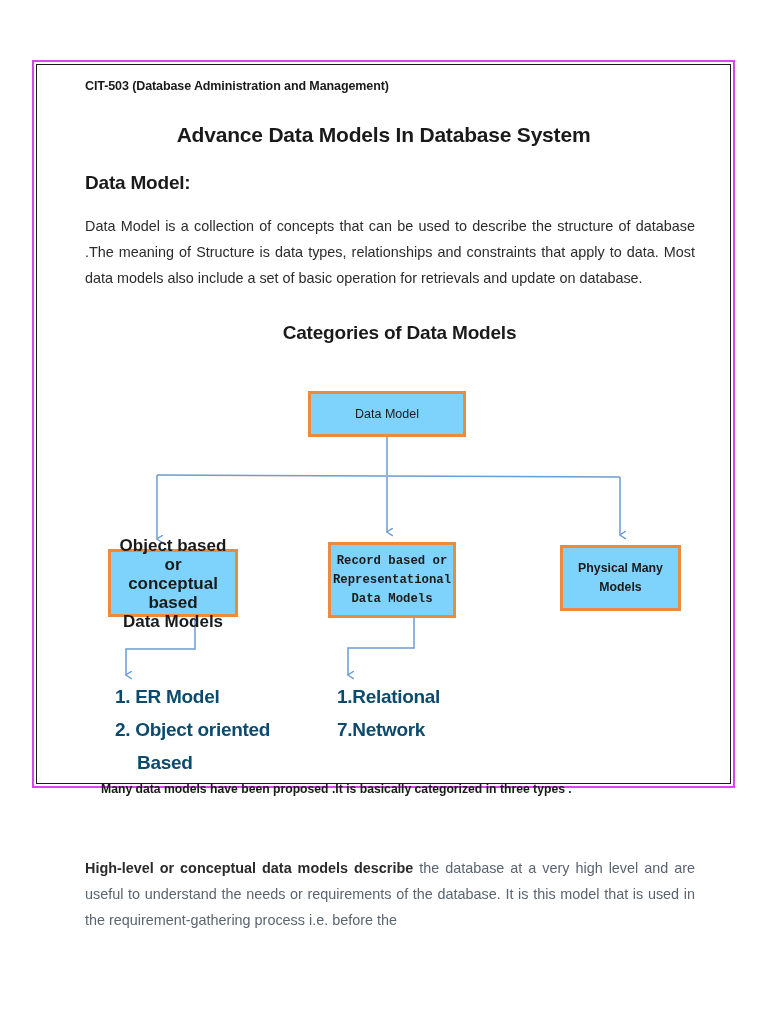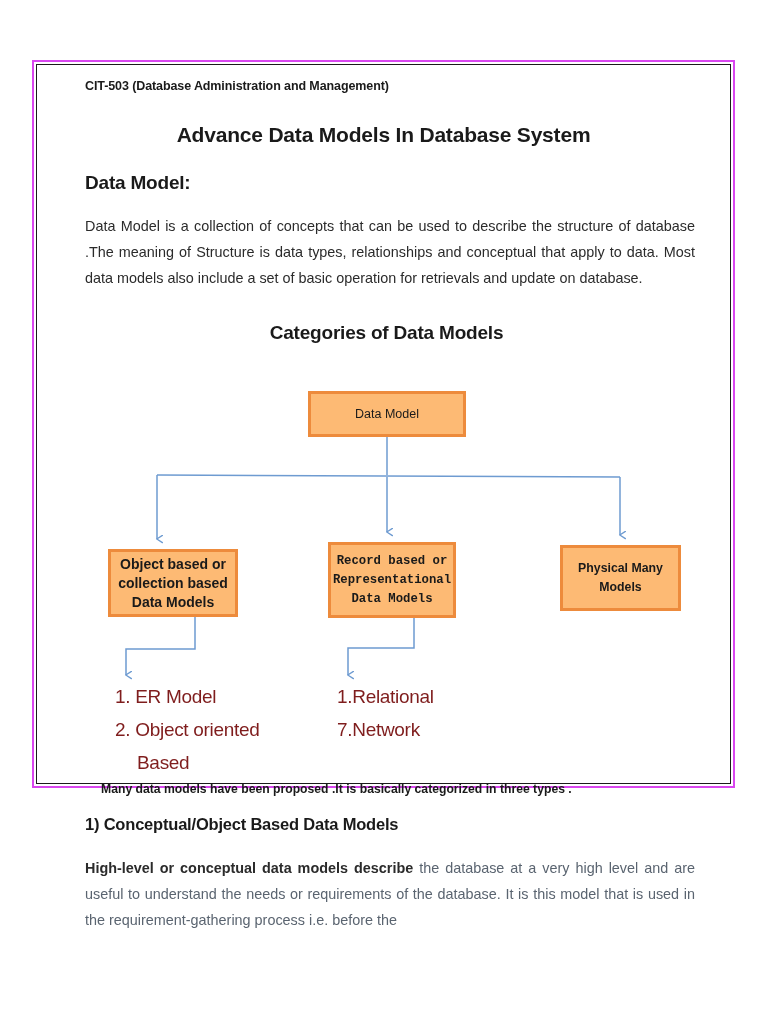--- a/index.html
+++ b/index.html
@@ -95,21 +95,21 @@
     top: 790px;
     color: #5a6470;
   }
   #para-conceptual .lead {
     color: #2b2b2b;
     font-weight: bold;
   }
 
   .center-head {
     position: absolute;
-    left: 3px;
+    left: 16px;
     top: 257px;
     width: 100%;
     text-align: center;
     font-size: 19px;
     font-weight: bold;
     color: #1a1a1a;
     letter-spacing: -0.2px;
   }
 
   .note-line {
@@ -134,21 +134,21 @@
   }
   #connectors {
     position: absolute;
     left: 0;
     top: 0;
   }
 
   .node {
     position: absolute;
     border: 3px solid #ED8B3C;
-    background: #fdba74;
+    background: #7dd3fc;
     box-sizing: border-box;
     display: flex;
     align-items: center;
     justify-content: center;
     text-align: center;
     color: #1a1a1a;
   }
   .node .node-label { width: 100%; padding: 0 4px; }
 
   #node-root {
@@ -157,21 +157,21 @@
     width: 158px;
     height: 46px;
     font-size: 12.5px;
     font-weight: normal;
   }
   #node-object {
     left: 71px;
     top: 484px;
     width: 130px;
     height: 68px;
-    font-size: 14px;
+    font-size: 17px;
     font-weight: bold;
     line-height: 19px;
   }
   #node-record {
     left: 291px;
     top: 477px;
     width: 128px;
     height: 76px;
     font-size: 12.3px;
     font-weight: bold;
@@ -184,43 +184,43 @@
     width: 121px;
     height: 66px;
     font-size: 12.3px;
     font-weight: bold;
     line-height: 19px;
   }
 
   .leaf-list {
     position: absolute;
     font-size: 19px;
-    font-weight: normal;
-    color: #7f1d1d;
+    font-weight: bold;
+    color: #0c4a6e;
     line-height: 33px;
     letter-spacing: -0.3px;
   }
   #list-left  { left: 78px;  top: 615px; width: 200px; }
   #list-right { left: 300px; top: 615px; width: 200px; }
   .leaf-list .indent { padding-left: 22px; display: block; }
 </style>
 </head>
 <body>
 
 <div id="page-frame">
   <div id="page-inner">
     <div id="content">
 
       <div class="course-code">CIT-503 (Database Administration and Management)</div>
 
       <div class="doc-title">Advance Data Models In Database System</div>
 
       <div class="section-head" id="head-data-model">Data Model:</div>
 
-      <div class="body-para" id="para-intro">Data Model is a collection of concepts that can be used to describe the structure of database .The meaning of Structure is data types, relationships and conceptual that apply to data. Most data models also include a set of basic operation for retrievals and update on database.</div>
+      <div class="body-para" id="para-intro">Data Model is a collection of concepts that can be used to describe the structure of database .The meaning of Structure is data types, relationships and constraints that apply to data. Most data models also include a set of basic operation for retrievals and update on database.</div>
 
       <div class="center-head">Categories of Data Models</div>
 
       <div id="diagram">
 
         <svg id="connectors" width="700" height="958">
           <defs>
             <marker id="arrow" markerWidth="9" markerHeight="9" refX="4.2" refY="6.4" orient="auto" markerUnits="userSpaceOnUse">
               <path d="M 0.6 1 L 4.2 6.6 L 7.8 1" fill="none" stroke="#6E9BD1" stroke-width="1.4" stroke-linecap="round" stroke-linejoin="round"></path>
             </marker>
@@ -243,21 +243,21 @@
           </g>
         </svg>
 
         <div class="node" id="node-root">
           <span class="node-label">Data Model</span>
         </div>
 
         <div class="node" id="node-object">
           <span class="node-label">
             <span>Object based or</span><br>
-            <span>collection based</span><br>
+            <span>conceptual based</span><br>
             <span>Data Models</span>
           </span>
         </div>
 
         <div class="node" id="node-record">
           <span class="node-label">
             <span>Record based or</span><br>
             <span>Representational</span><br>
             <span>Data Models</span>
           </span>
@@ -277,19 +277,18 @@
         </div>
 
         <div class="leaf-list" id="list-right">
           <div>1.Relational</div>
           <div>7.Network</div>
         </div>
       </div>
 
       <div class="note-line">Many data models have been proposed .It is basically categorized in three types .</div>
 
-      <div class="section-head" id="head-conceptual">1) Conceptual/Object Based Data Models</div>
 
       <div class="body-para" id="para-conceptual"><span class="lead">High-level or conceptual data models describe</span><span> the database at a very high level and are useful to understand the needs or requirements of the database. It is this model that is used in the requirement-gathering process i.e. before the</span></div>
 
     </div>
   </div>
 </div>
 
 </body></html>

